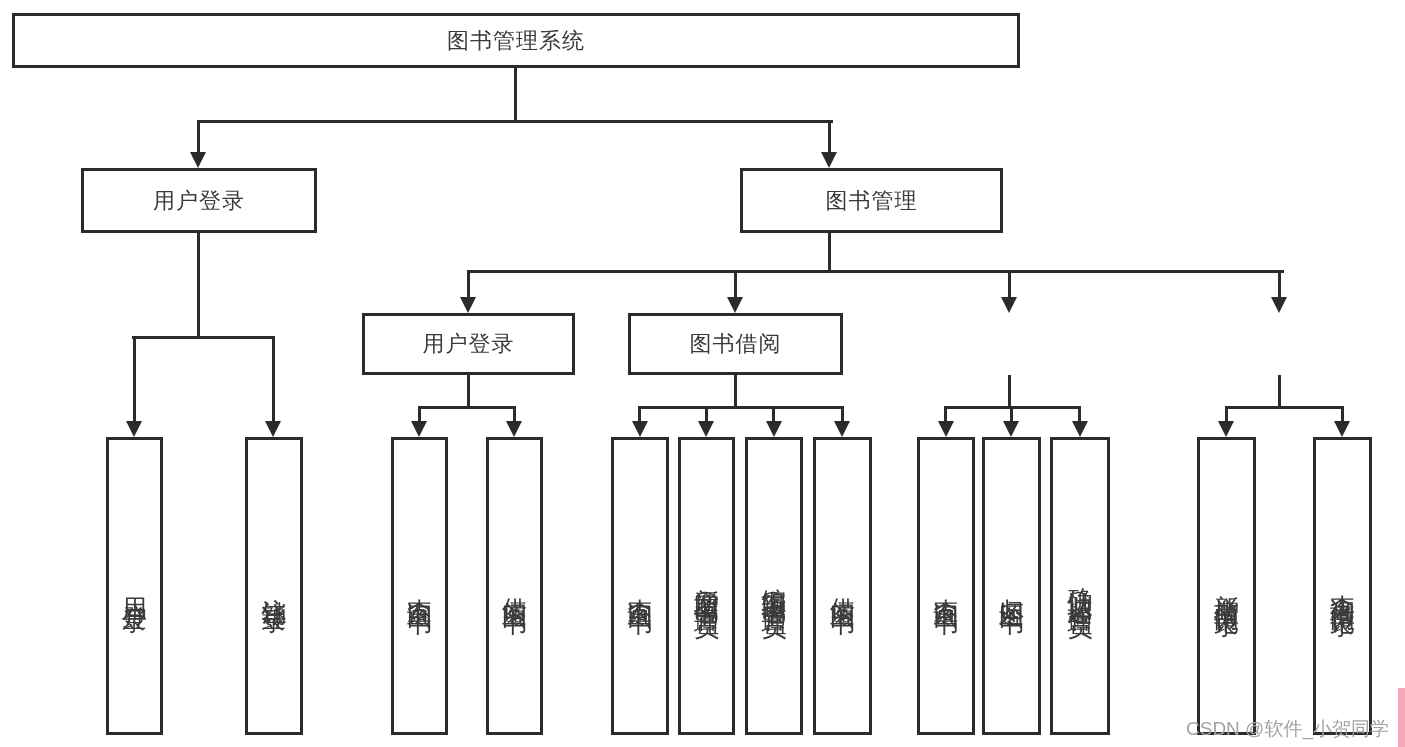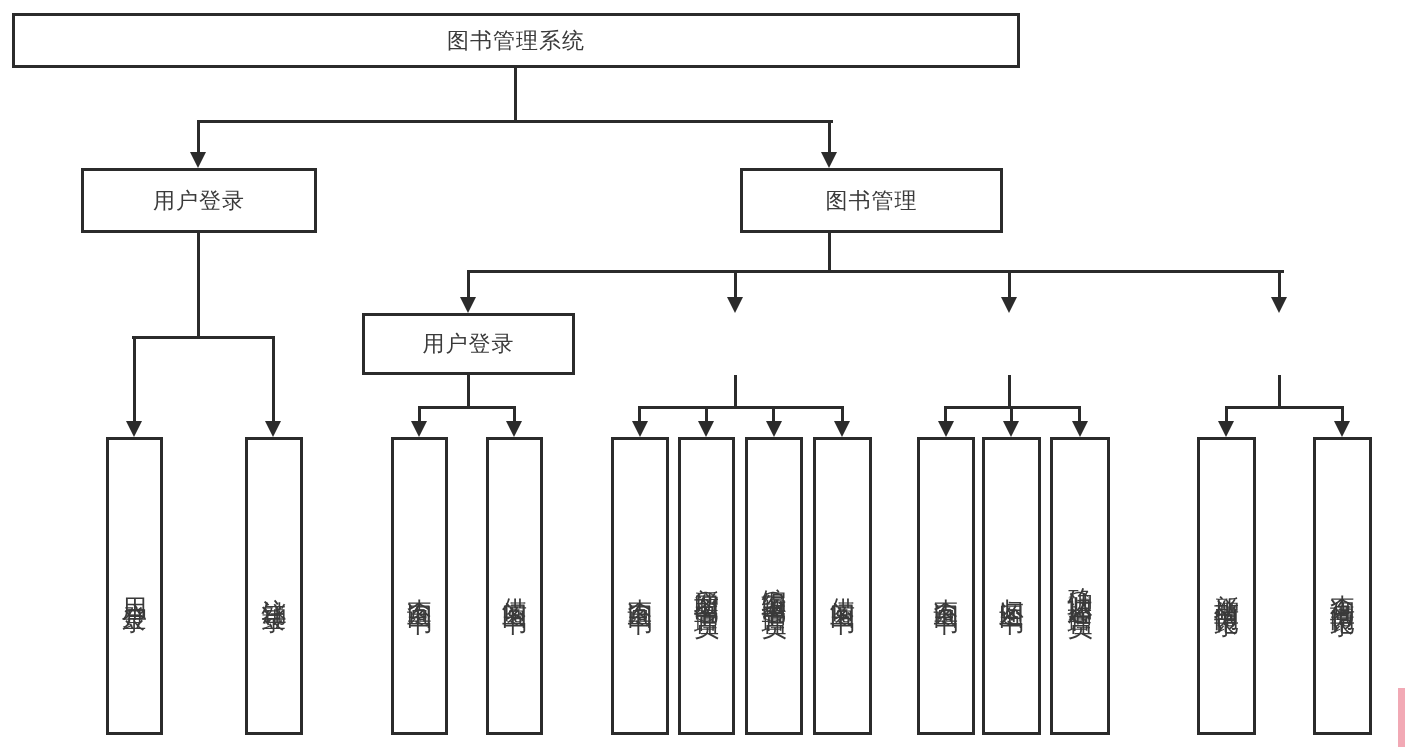--- a/index.html
+++ b/index.html
@@ -73,20 +73,23 @@
   <div class="vl" style="left:734px;top:270px;width:3px;height:27px;"></div>
   <div class="ah" style="left:727px;top:297px;"></div>
   <div class="vl" style="left:1008px;top:270px;width:3px;height:27px;"></div>
   <div class="ah" style="left:1001px;top:297px;"></div>
   <div class="vl" style="left:1278px;top:270px;width:3px;height:27px;"></div>
   <div class="ah" style="left:1271px;top:297px;"></div>
 
   <div class="box hbox" style="left:362px;top:313px;width:213px;height:62px;">
     <span>用户登录</span>
   </div>
+  <div class="box hbox" style="left:628px;top:313px;width:215px;height:62px;">
+    <span>图书借阅</span>
+  </div>
 
   <div class="vl" style="left:467px;top:375px;width:3px;height:31px;"></div>
   <div class="hl" style="left:418px;top:406px;width:98px;height:3px;"></div>
   <div class="vl" style="left:418px;top:406px;width:3px;height:15px;"></div>
   <div class="ah" style="left:411px;top:421px;"></div>
   <div class="vl" style="left:513px;top:406px;width:3px;height:15px;"></div>
   <div class="ah" style="left:506px;top:421px;"></div>
 
   <div class="vl" style="left:734px;top:375px;width:3px;height:31px;"></div>
   <div class="hl" style="left:639px;top:406px;width:205px;height:3px;"></div>
@@ -152,15 +155,16 @@
     <span class="vtext">确认归还（管理员）</span>
   </div>
 
   <div class="box leaf" style="left:1197px;top:437px;width:59px;height:298px;">
     <span class="vtext">新增借阅记录</span>
   </div>
   <div class="box leaf" style="left:1313px;top:437px;width:59px;height:298px;">
     <span class="vtext">查询借阅记录</span>
   </div>
 
+  <div class="watermark">CSDN @软件_小贺同学</div>
   <div class="accent-strip"></div>
 
 </div>
 
 </body></html>

